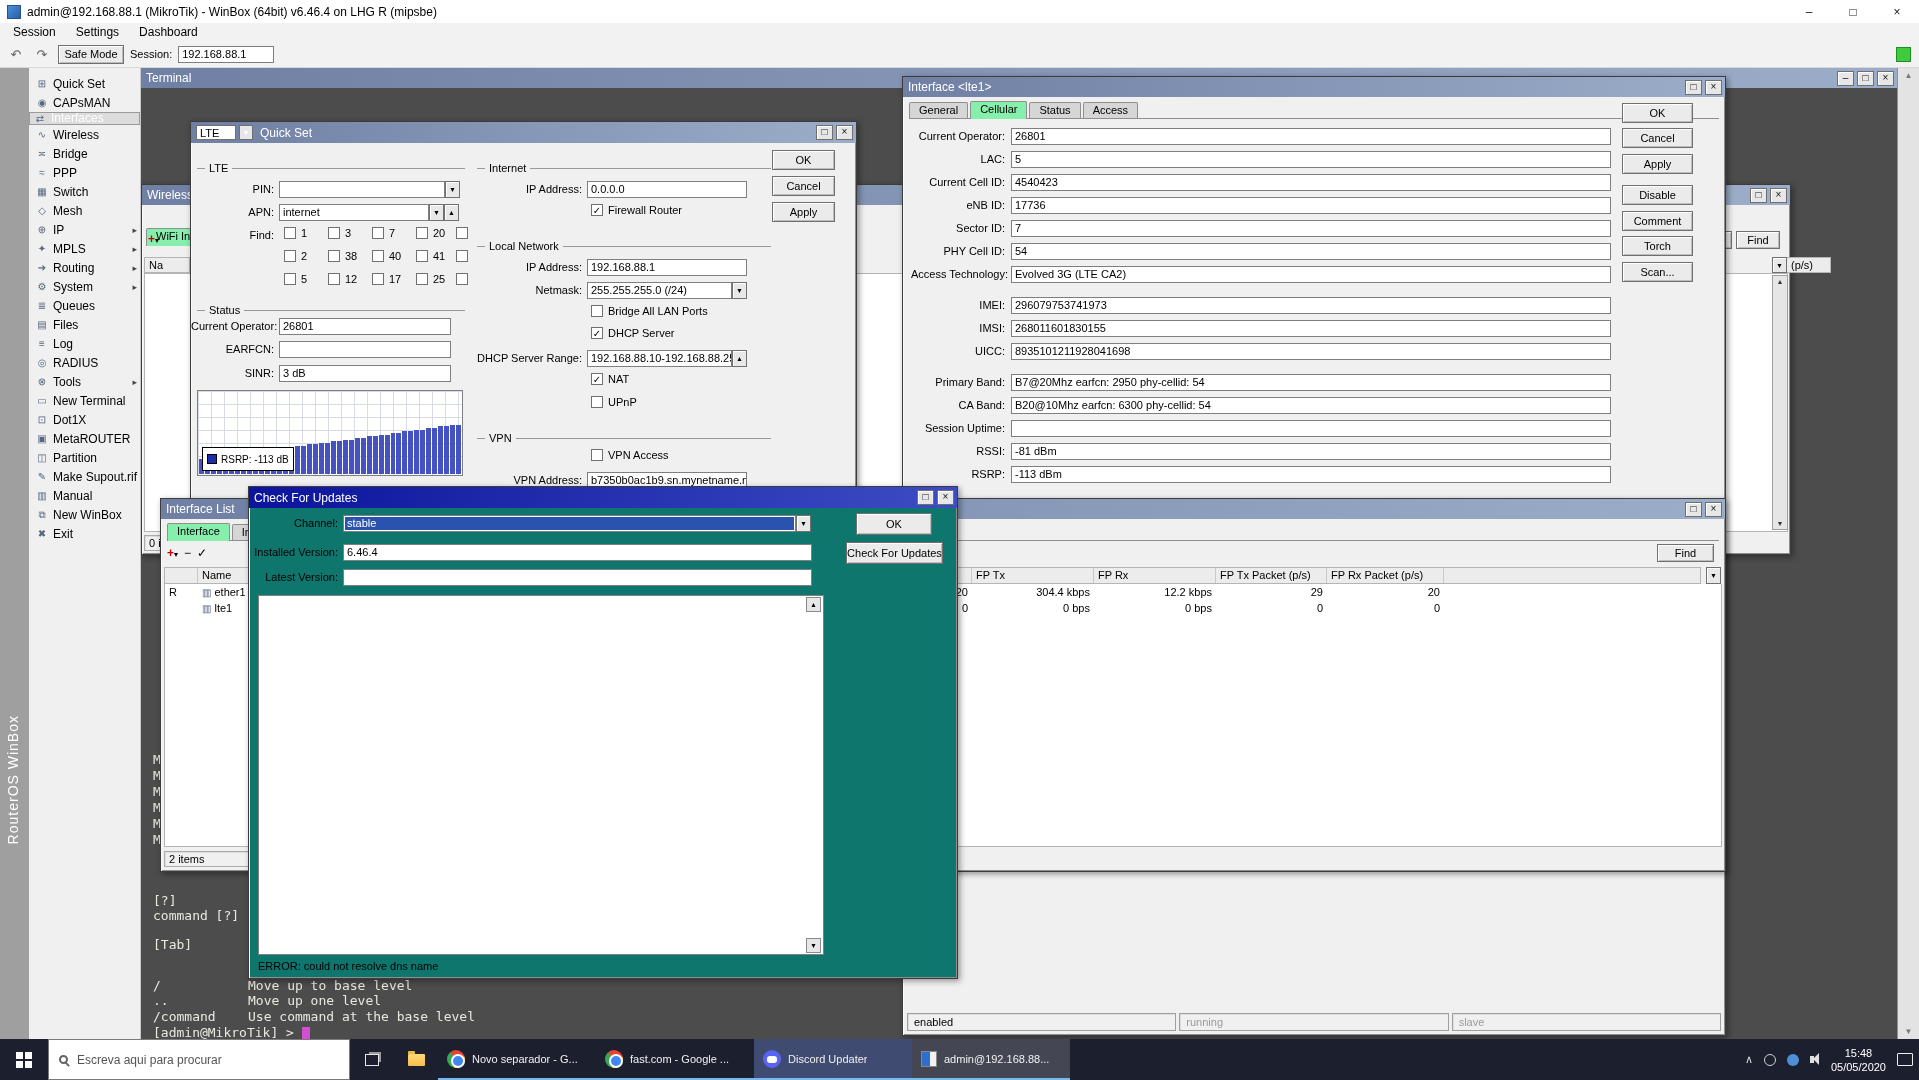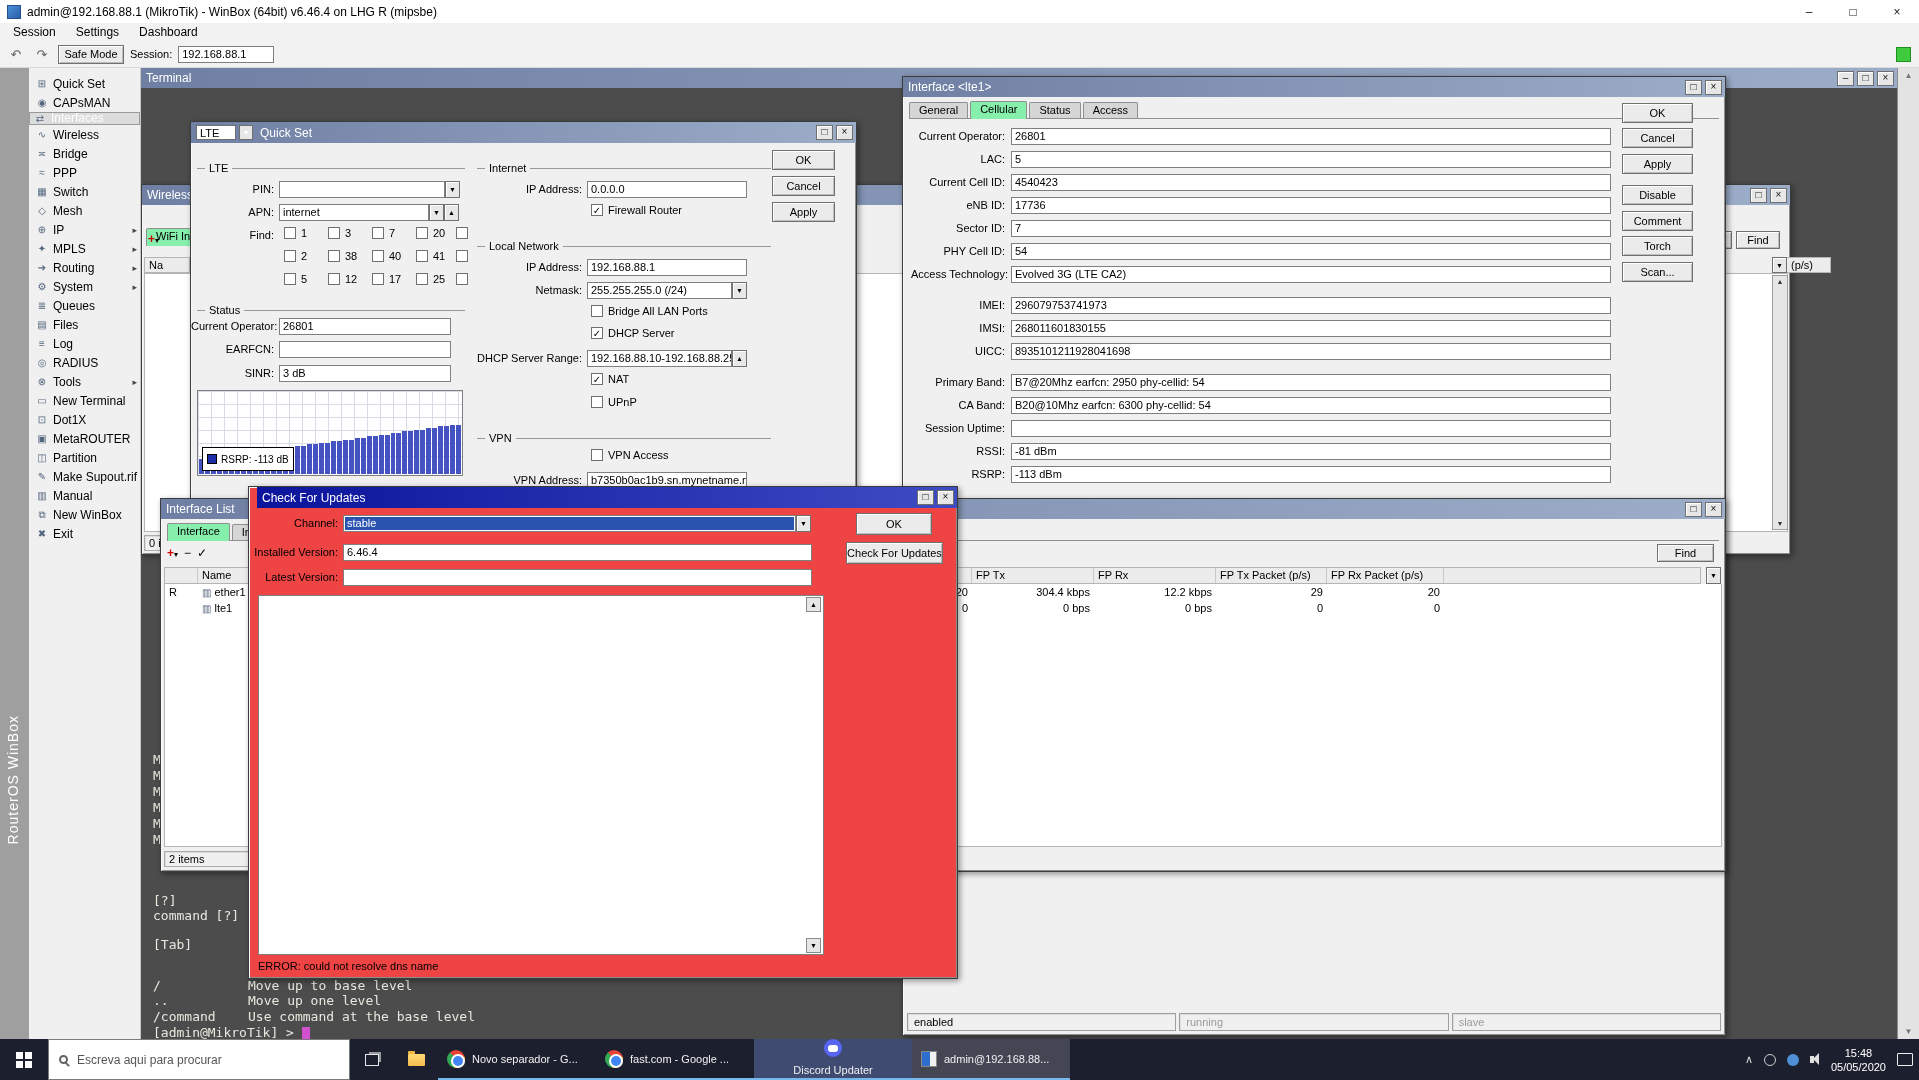--- a/index.html
+++ b/index.html
@@ -99,21 +99,21 @@
   .ilhead { position:absolute; left:3px; top:68px; right:24px; height:17px; display:flex; background:#ececec; border:1px solid #b5b5b5; }
   .hc { border-right:1px solid #c9c9c9; font-size:11px; padding:1px 4px; white-space:nowrap; overflow:hidden; flex:none; }
   .illist { position:absolute; left:3px; top:85px; right:3px; bottom:24px; background:#fff; border:1px solid #b5b5b5; border-top:none; }
   .ilrow { position:absolute; left:0; right:0; height:16px; display:flex; align-items:center; }
   .cc { flex:none; font-size:11px; padding:0 4px; white-space:nowrap; overflow:hidden; }
   .num { text-align:right; }
   .ifico { color:#5a6a84; font-size:10px; margin-right:3px; }
   .ilstatus { position:absolute; left:3px; bottom:4px; width:88px; height:16px; border:1px solid #ababab; box-shadow:inset 1px 1px 0 #dcdcdc; font-size:11px; padding:0 4px; background:#f0f0f0; display:flex; align-items:center; }
 
   
-  #win-updates { left:107px; top:418px; width:710px; height:493px; z-index:6; background:#ef4444;padding-left:8px; }
+  #win-updates { left:107px; top:418px; width:710px; height:493px; z-index:6; background:#0f766e; }
   #win-updates .tbar { height:21px; }
   .urow { position:absolute; left:4px; display:flex; align-items:center; height:18px; }
   .ulab { width:90px; text-align:right; padding-right:5px; flex:none; font-size:11px; }
   .sel { background:#2a53b0; color:#fff; flex:1; height:13px; line-height:13px; padding:0 2px; }
   #upd-list { position:absolute; left:9px; top:108px; width:566px; height:360px; background:#fff; border:1px solid #7f7f7f; }
   #upd-scroll { position:absolute; right:1px; top:1px; bottom:1px; width:16px; }
   .sarr { position:absolute; left:0; width:15px; height:15px; background:#e7e7e7; border:1px solid #8a8a8a; font-size:7px; display:flex; align-items:center; justify-content:center; }
 
   
   #taskbar { height:41px; background:#1c1f2e; display:flex; align-items:stretch; color:#eee; }
@@ -122,21 +122,21 @@
   .winlogo span { background:#fff; }
   .tb-search { width:302px; background:#fff; color:#555; display:flex; align-items:center; font-size:12px; border:1px solid #7a7a7a; }
   .mag { width:9px; height:9px; border:2px solid #636363; border-radius:50%; position:relative; margin:0 9px 0 10px; flex:none; }
   .mag::after { content:""; position:absolute; width:2px; height:6px; background:#636363; transform:rotate(-45deg); bottom:-5px; right:-2px; }
   .tb-icobtn { width:44px; display:flex; align-items:center; justify-content:center; }
   .tview { width:14px; height:12px; border:1px solid #e8e8e8; box-shadow:3px -3px 0 -1px rgba(255,255,255,.55); }
   .folder { width:17px; height:12px; background:linear-gradient(#ffd975,#f5bd4f); border-radius:1px; position:relative; }
   .folder::before { content:""; position:absolute; top:-3px; left:0; width:7px; height:3px; background:#f0b940; border-radius:1px 1px 0 0; }
   .tb-app { width:158px; display:flex; align-items:center; gap:7px; padding:0 9px; border-bottom:2px solid #76b9ed; overflow:hidden; }
   .tb-app .lbl { font-size:11px; color:#f0f0f0; white-space:nowrap; overflow:hidden; }
-  .tb-app.hl { background:rgba(108,128,198,.45);flex-direction:column; }
+  .tb-app.hl { background:rgba(108,128,198,.45); }
   .tb-app.act { background:rgba(255,255,255,.18); }
   .chrome { width:18px; height:18px; border-radius:50%; background:conic-gradient(from -45deg,#ea4335 0 120deg,#fbbc05 120deg 240deg,#34a853 240deg 360deg); position:relative; flex:none; }
   .chrome::after { content:""; position:absolute; left:4px; top:4px; width:10px; height:10px; background:#4285f4; border:2px solid #fff; border-radius:50%; }
   .discord { width:18px; height:18px; border-radius:50%; background:#5865f2; position:relative; flex:none; }
   .discord::after { content:""; position:absolute; left:4px; right:4px; top:6px; height:7px; background:#fff; border-radius:3px; }
   .wbico { width:16px; height:16px; background:#f2f2f2; border:1px solid #888; position:relative; flex:none; }
   .wbico::after { content:""; position:absolute; left:0; top:0; width:8px; height:14px; background:#2e6fce; }
   .tray { display:flex; align-items:center; gap:11px; margin-left:auto; padding-right:6px; }
   .tray-glyph { color:#ddd; font-size:11px; }
   .tray-dot { width:12px; height:12px; border-radius:50%; border:1px solid #cfcfcf; }

